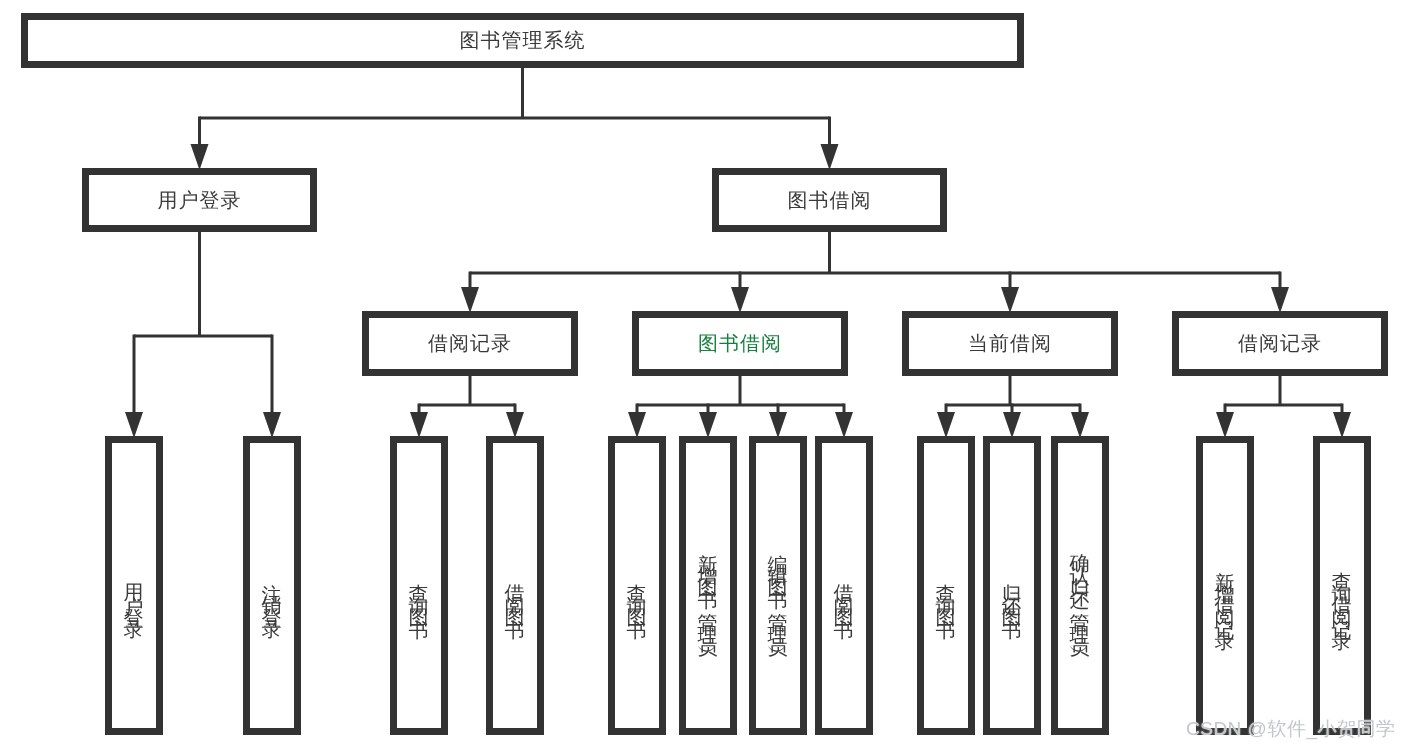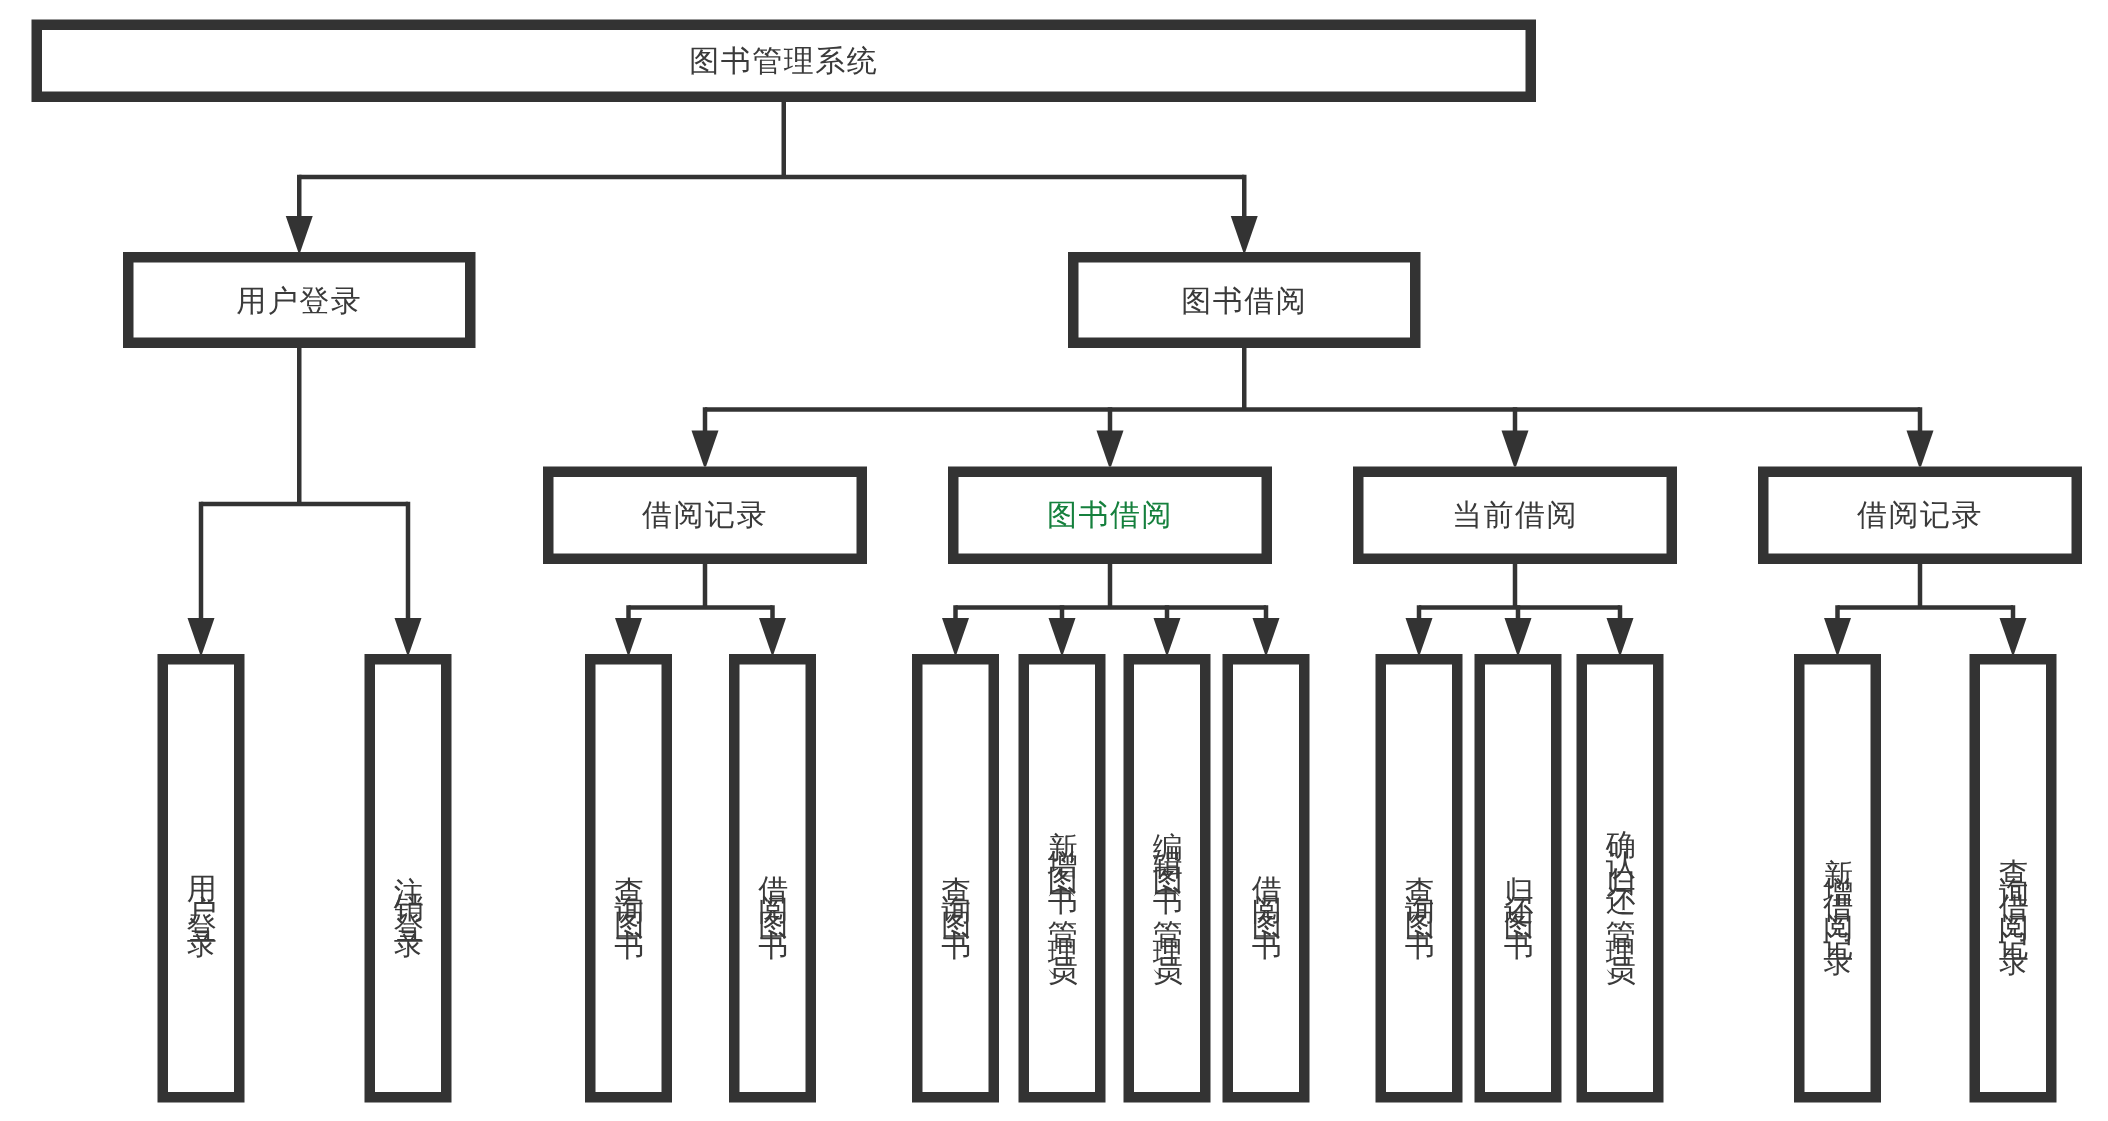--- a/index.html
+++ b/index.html
@@ -171,13 +171,14 @@
       <div class="node vnode" style="left: 1051px; top: 436px; width: 58px; height: 299px; border-color: rgb(51, 51, 51); background: rgb(255, 255, 255); color: rgb(58, 58, 58);">
         <span class="label">确认归还（管理员）</span>
       </div>
       <div class="node vnode" style="left: 1196px; top: 436px; width: 58px; height: 299px; border-color: rgb(51, 51, 51); background: rgb(255, 255, 255); color: rgb(58, 58, 58);">
         <span class="label">新增借阅记录</span>
       </div>
       <div class="node vnode" style="left: 1313px; top: 436px; width: 58px; height: 299px; border-color: rgb(51, 51, 51); background: rgb(255, 255, 255); color: rgb(58, 58, 58);">
         <span class="label">查询借阅记录</span>
       </div>
     </div>
+  <div class="watermark" style="color: rgb(194, 199, 205);">CSDN @软件_小贺同学</div>
 </div>
 
 </body></html>

